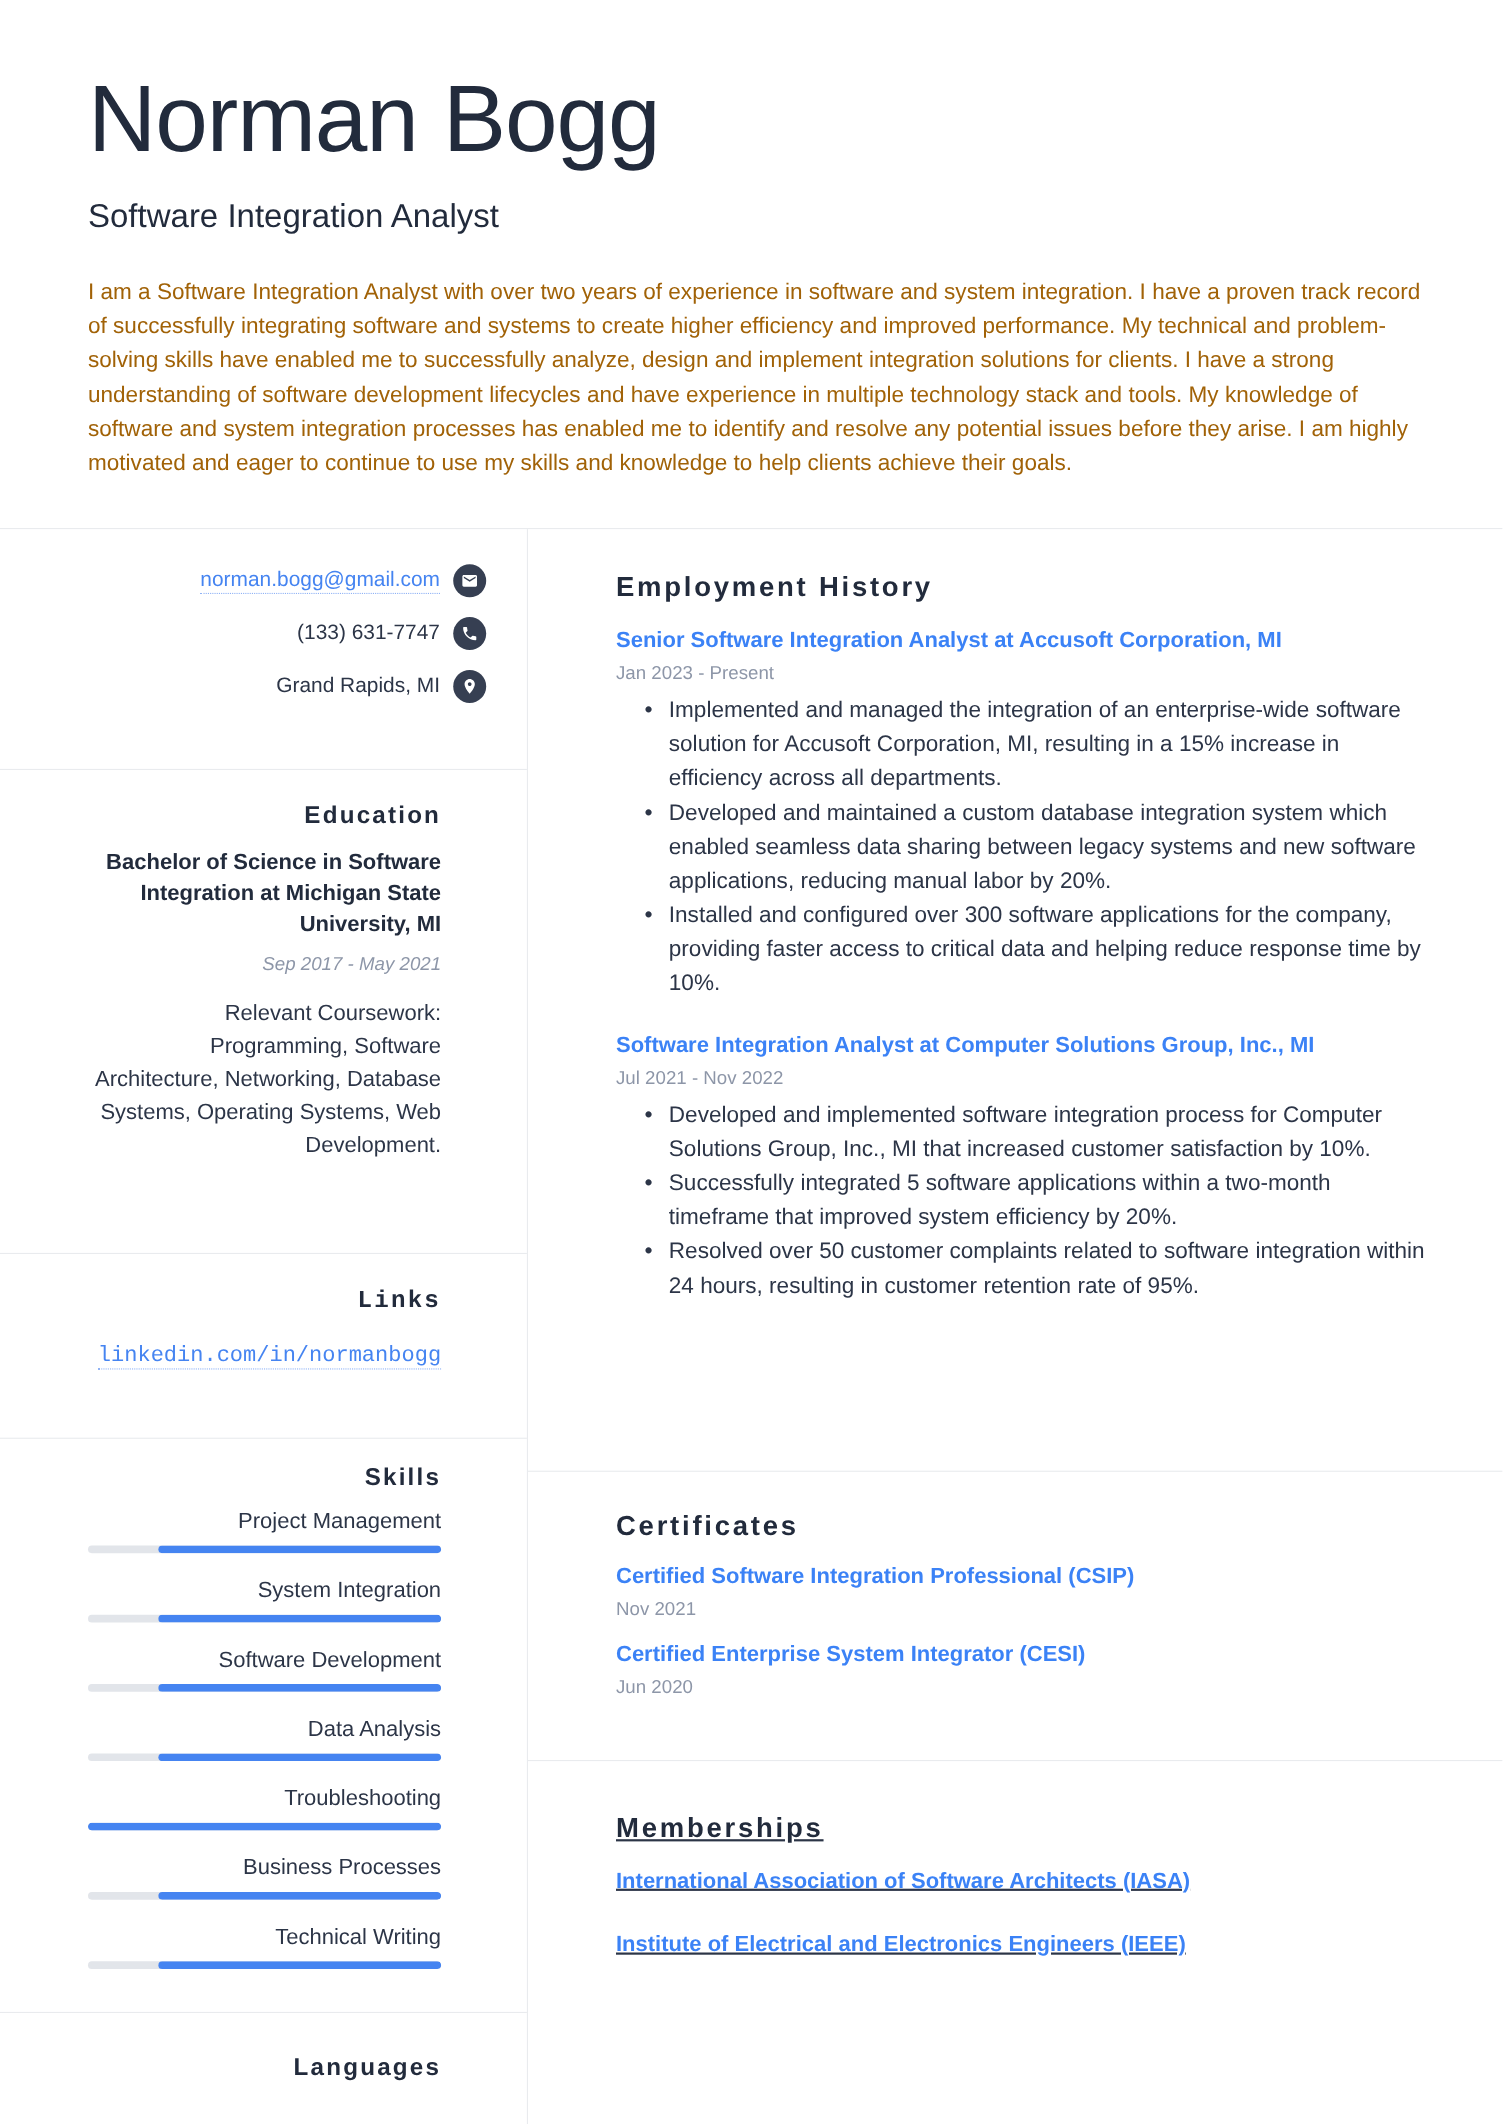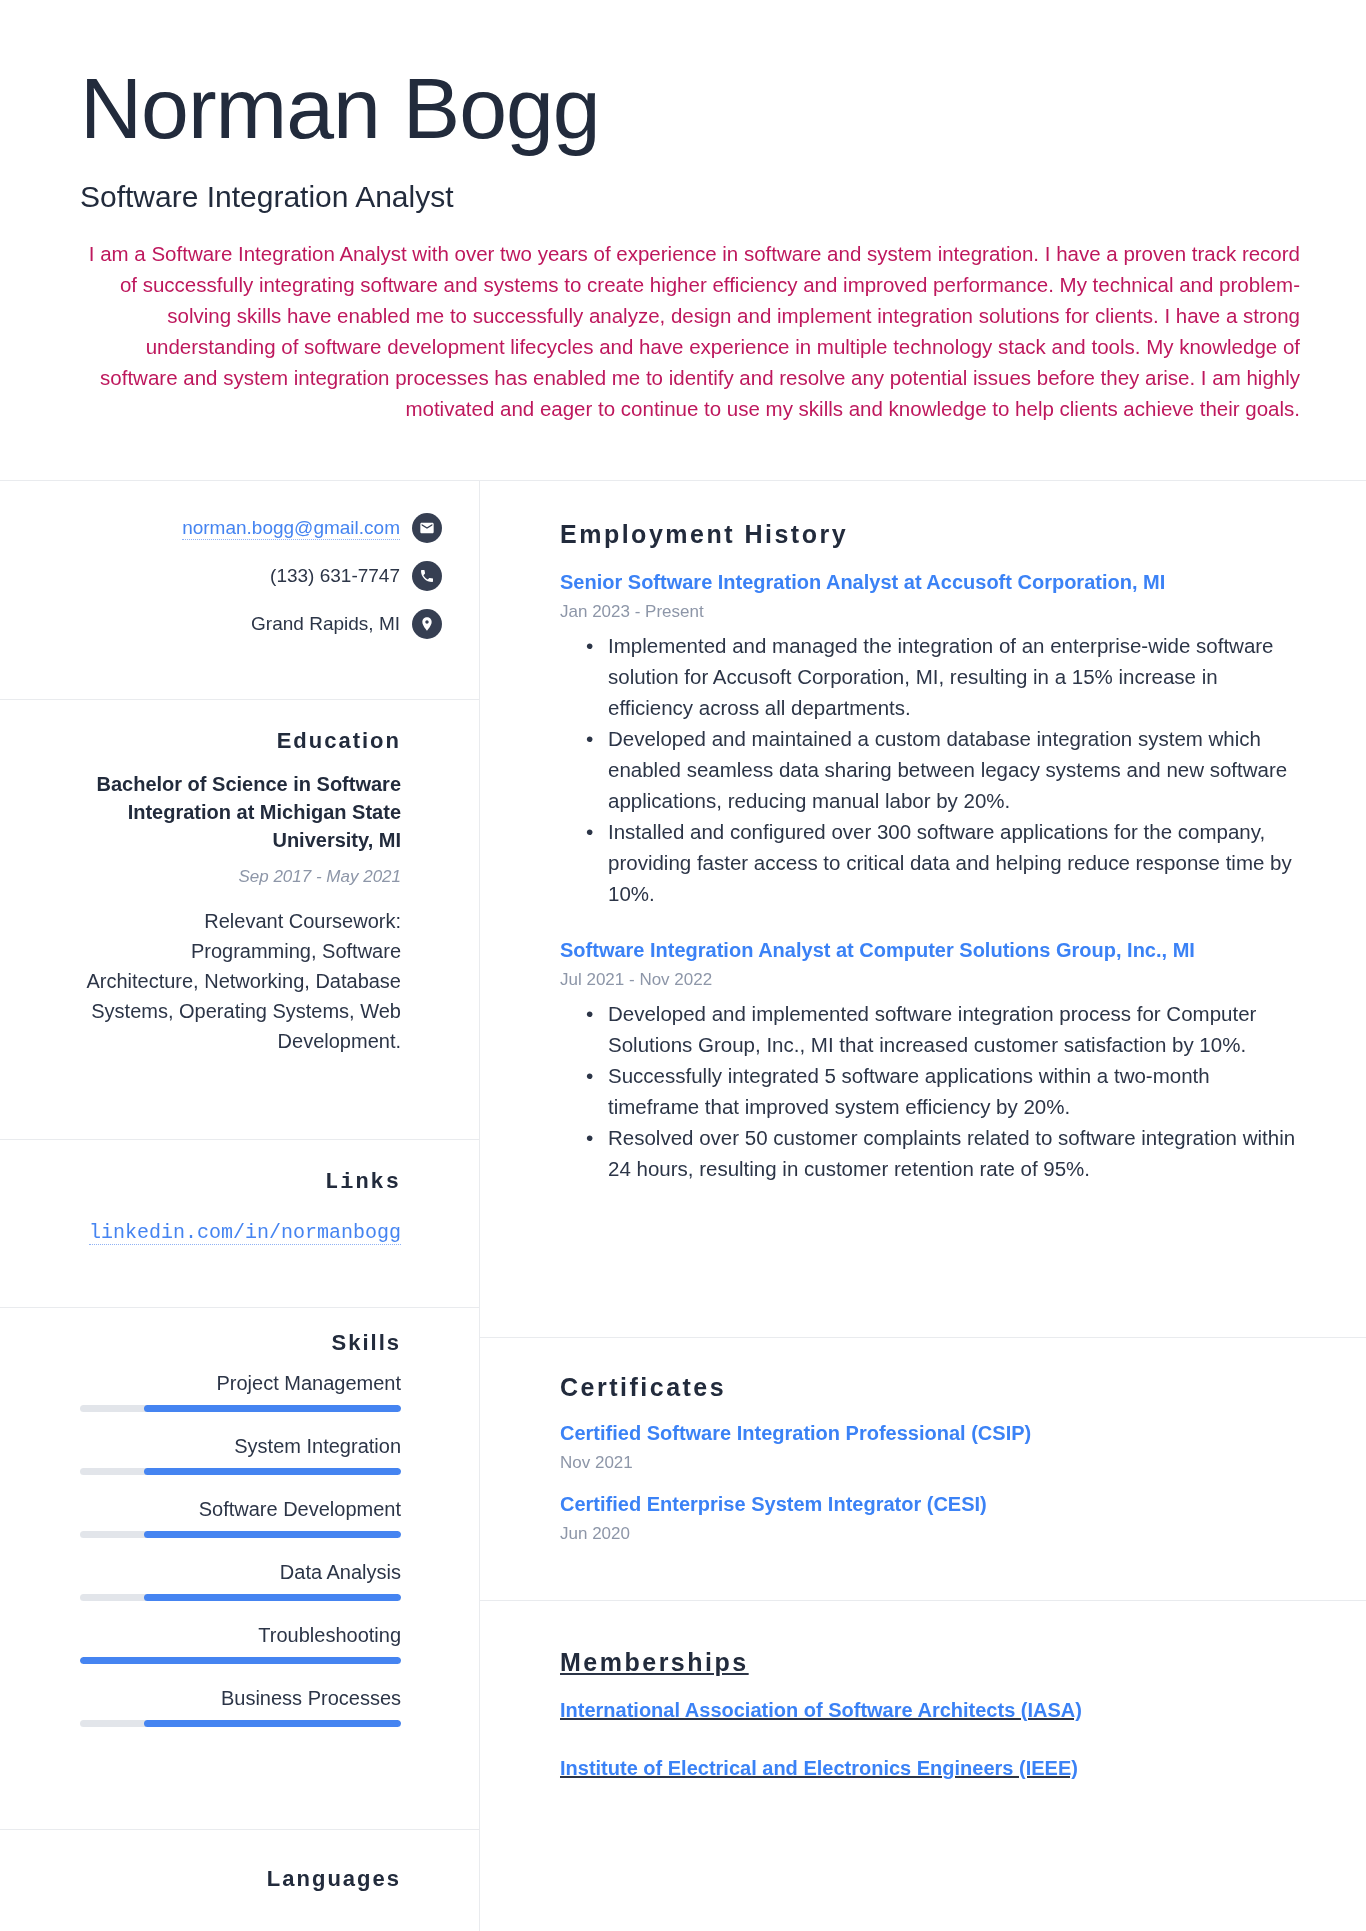--- a/index.html
+++ b/index.html
@@ -13,21 +13,21 @@
   }
 
   
   .header { border-bottom: 1px solid #e9ebee; height: 481px; }
   .header-inner { padding: 52px 66px 0 80px; }
   .name {
     font-size: 86px; line-height: 112px; font-weight: 400;
     color: #222b3c; letter-spacing: -1px;
   }
   .role-title { font-size: 30px; line-height: 42px; font-weight: 400; color: #222b3c; margin-top: 12px; }
-  .summary { font-size: 20.5px; line-height: 31px; margin-top: 20px; max-width: 1225px; color: #be185d; text-align: right; }
+  .summary { font-size: 20.5px; line-height: 31px; margin-top: 32px; max-width: 1225px; color: #a16207; }
 
   
   .columns { display: flex; height: 1450px; }
   .sidebar { width: 480px; flex: 0 0 480px; border-right: 1px solid #e9ebee; }
   .main { flex: 1; min-width: 0; }
 
   
   .side-section { border-bottom: 1px solid #e9ebee; text-align: right; }
   .side-section:last-child { border-bottom: none; }
   .contact-section { height: 219px; padding: 32px 37px 0 80px; }
@@ -182,20 +182,26 @@
           <div class="skill-track">
               <div class="skill-fill" style="width: 100%;"></div>
             </div>
         </div>
         <div class="skill-row">
           <div class="skill-name">Business Processes</div>
           <div class="skill-track">
               <div class="skill-fill" style="width: 80%;"></div>
             </div>
         </div>
+        <div class="skill-row">
+          <div class="skill-name">Technical Writing</div>
+          <div class="skill-track">
+              <div class="skill-fill" style="width: 80%;"></div>
+            </div>
+        </div>
       </div>
     </div>
 
     <div class="side-section languages-section">
       <div class="side-heading">Languages</div>
     </div>
 
   </div>
 
   <div class="main">

